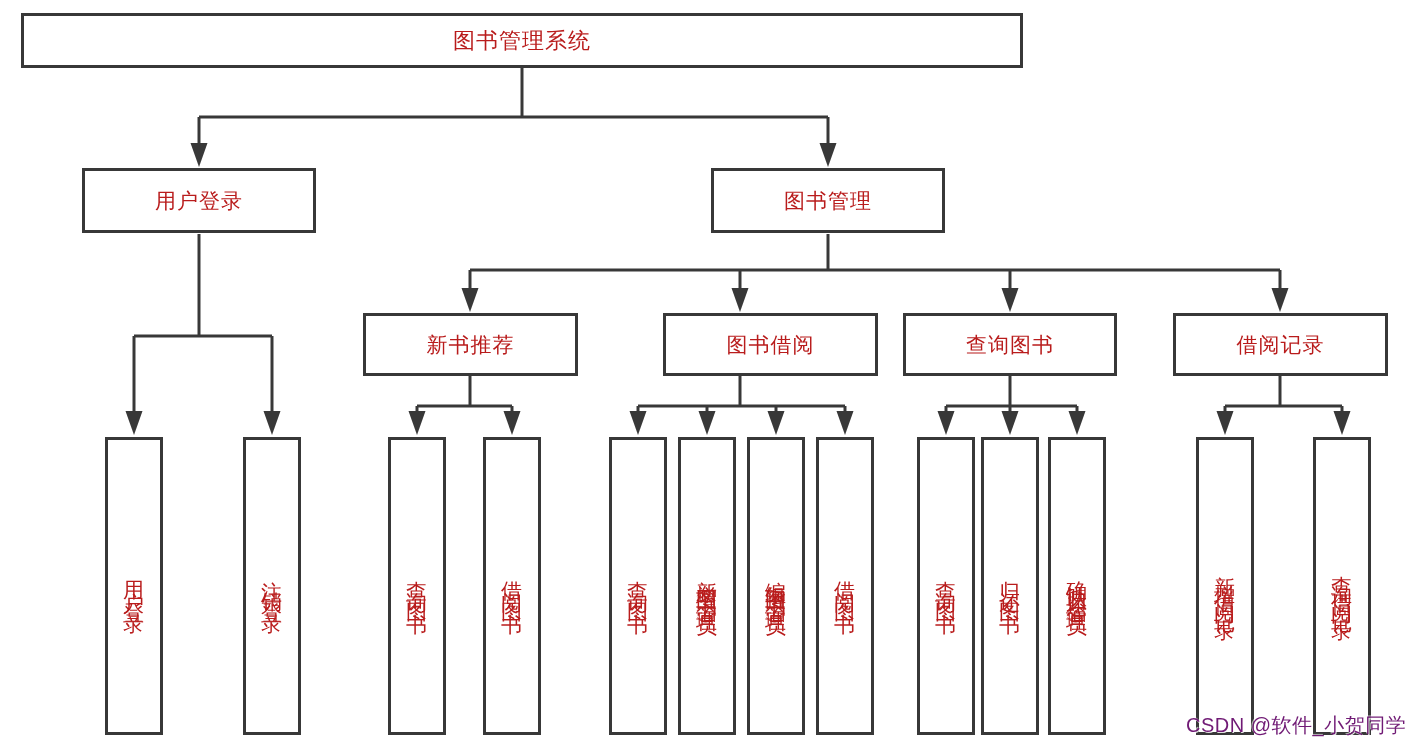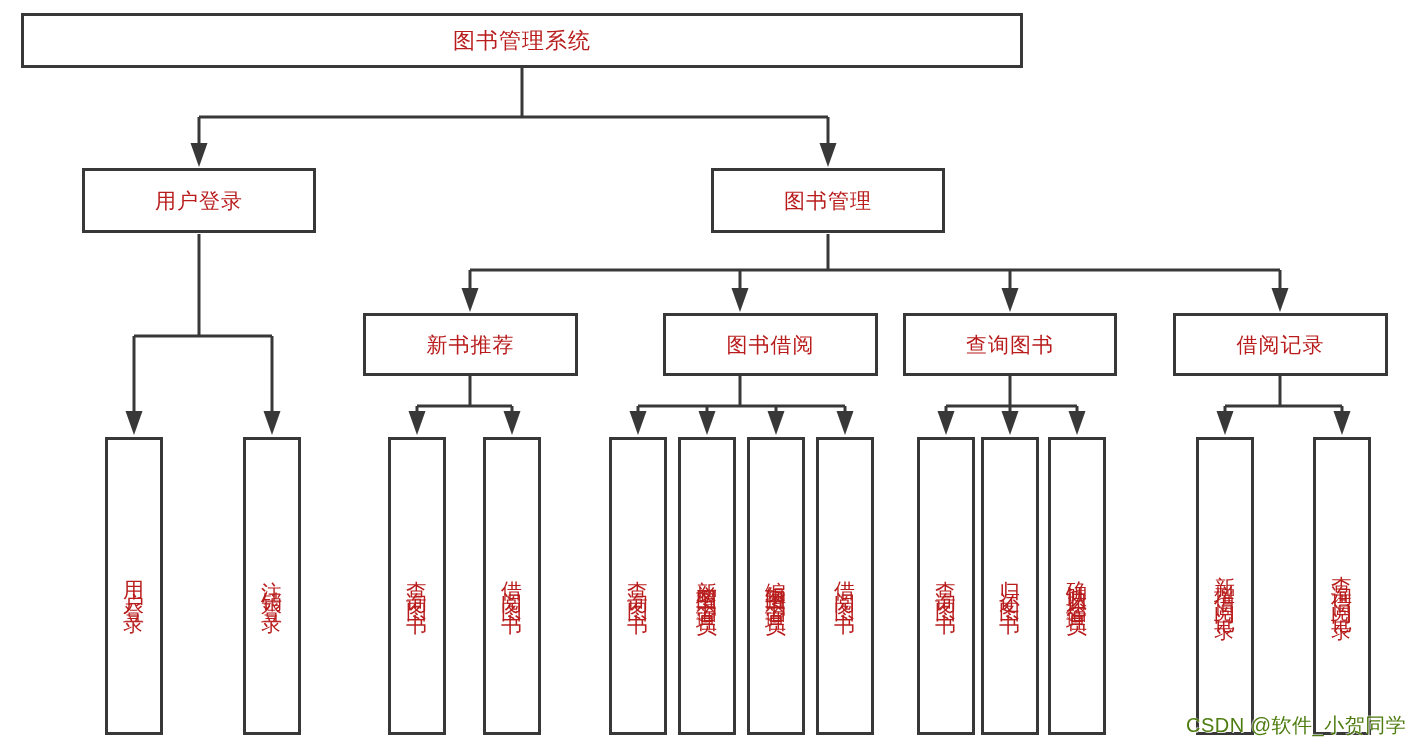--- a/index.html
+++ b/index.html
@@ -24,21 +24,21 @@
   .node.leaf{width:58px;height:298px;top:437px;}
   .node.leaf .lbl{
     writing-mode:vertical-rl;text-orientation:mixed;
     font-size:21px;letter-spacing:11px;line-height:1;
     white-space:nowrap;
   }
   .node.leaf .lbl.long{letter-spacing:5px;}
   .node.leaf .lbl.med{letter-spacing:9px;}
   .watermark{
     position:absolute;z-index:3;left:1186px;top:712px;
-    font-size:20px;color:#4d7c0f;letter-spacing:0.5px;white-space:nowrap;
+    font-size:20px;color:#701a75;letter-spacing:0.5px;white-space:nowrap;
     text-shadow:1px 1px 0 rgba(255,255,255,.85), -1px -1px 0 rgba(255,255,255,.6);
   }
 </style>
 </head>
 <body>
 
 <div class="stage">
 
   <svg class="wires" width="1405" height="747" viewBox="0 0 1405 747">
     <g stroke="#383838" stroke-width="3" fill="none">

